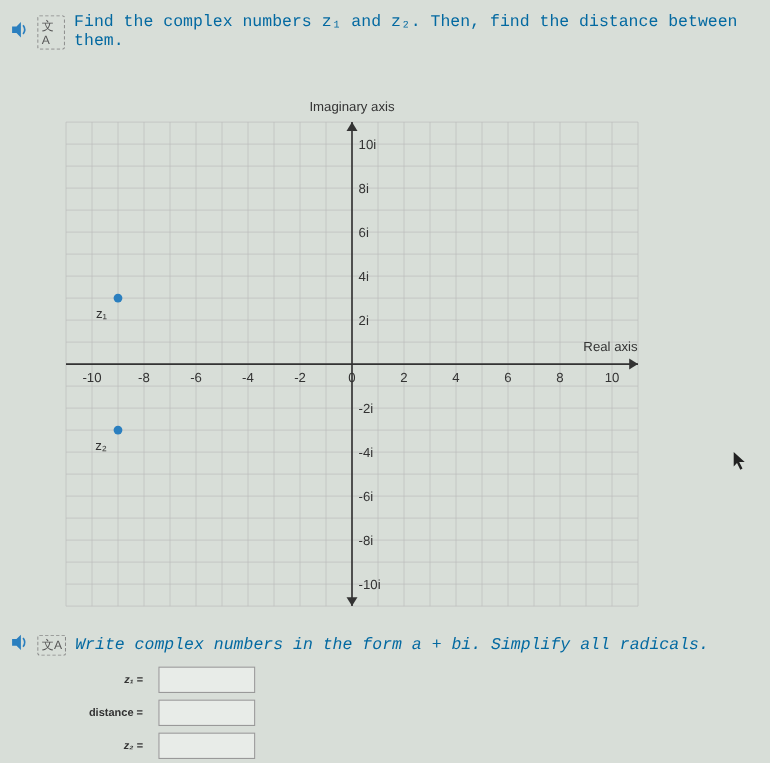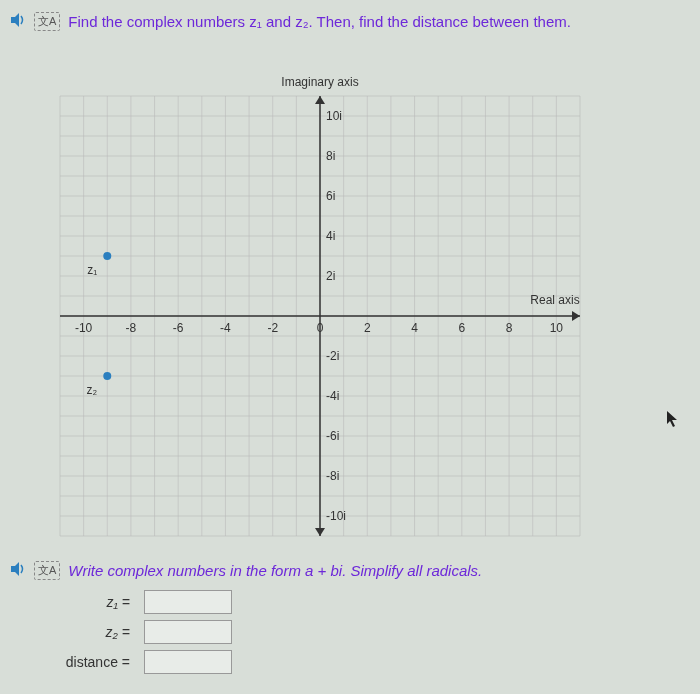--- a/index.html
+++ b/index.html
@@ -24,22 +24,23 @@
 }
 .translate-icon {
   border: 1px dashed #888;
   padding: 1px 3px;
   font-size: 11px;
   margin-right: 8px;
   color: #555;
   border-radius: 2px;
 }
 .prompt {
-  color: #6d28d9;
+  color: #0369a1;
   font-size: 15px;
+  font-family: Liberation Mono, monospace;
 }
 .chart-wrap {
   width: 590px;
   height: 520px;
   margin-left: 20px;
   margin-top: 10px;
   position: relative;
 }
 .answers {
   margin-top: 10px;
@@ -48,21 +49,22 @@
 .answer-row {
   display: flex;
   align-items: center;
   margin-bottom: 6px;
 }
 .answer-label {
   width: 80px;
   text-align: right;
   margin-right: 14px;
   font-style: italic;
-  font-size: 14px;
+  font-size: 10px;
+  font-weight: bold;
 }
 .answer-input {
   width: 80px;
   height: 20px;
   border: 1px solid #999;
   background: #e8ece8;
   font-size: 13px;
   padding: 1px 3px;
 }
 .cursor-arrow {
@@ -180,25 +182,25 @@
   <span class="translate-icon">文A</span>
   <span class="prompt" style="font-style:italic;text-align:center;">Write complex numbers in the form a + bi. Simplify all radicals.</span>
 </div>
 
 <div class="answers">
   <div class="answer-row">
     <span class="answer-label">z₁ =</span>
     <input class="answer-input" value="" style="">
   </div>
   <div class="answer-row">
-    <span class="answer-label">z₂ =</span>
+    <span class="answer-label" style="font-style:normal;">distance =</span>
     <input class="answer-input" value="" style="">
   </div>
   <div class="answer-row">
-    <span class="answer-label" style="font-style:normal;">distance =</span>
+    <span class="answer-label">z₂ =</span>
     <input class="answer-input" value="" style="">
   </div>
 </div>
 
 <span class="cursor-arrow">
   <svg width="14" height="18" viewBox="0 0 14 18">
       <path d="M1 1 L1 14 L4 11 L7 17 L9 16 L6 10 L11 10 Z" fill="#222"></path>
     </svg>
 </span>
 

